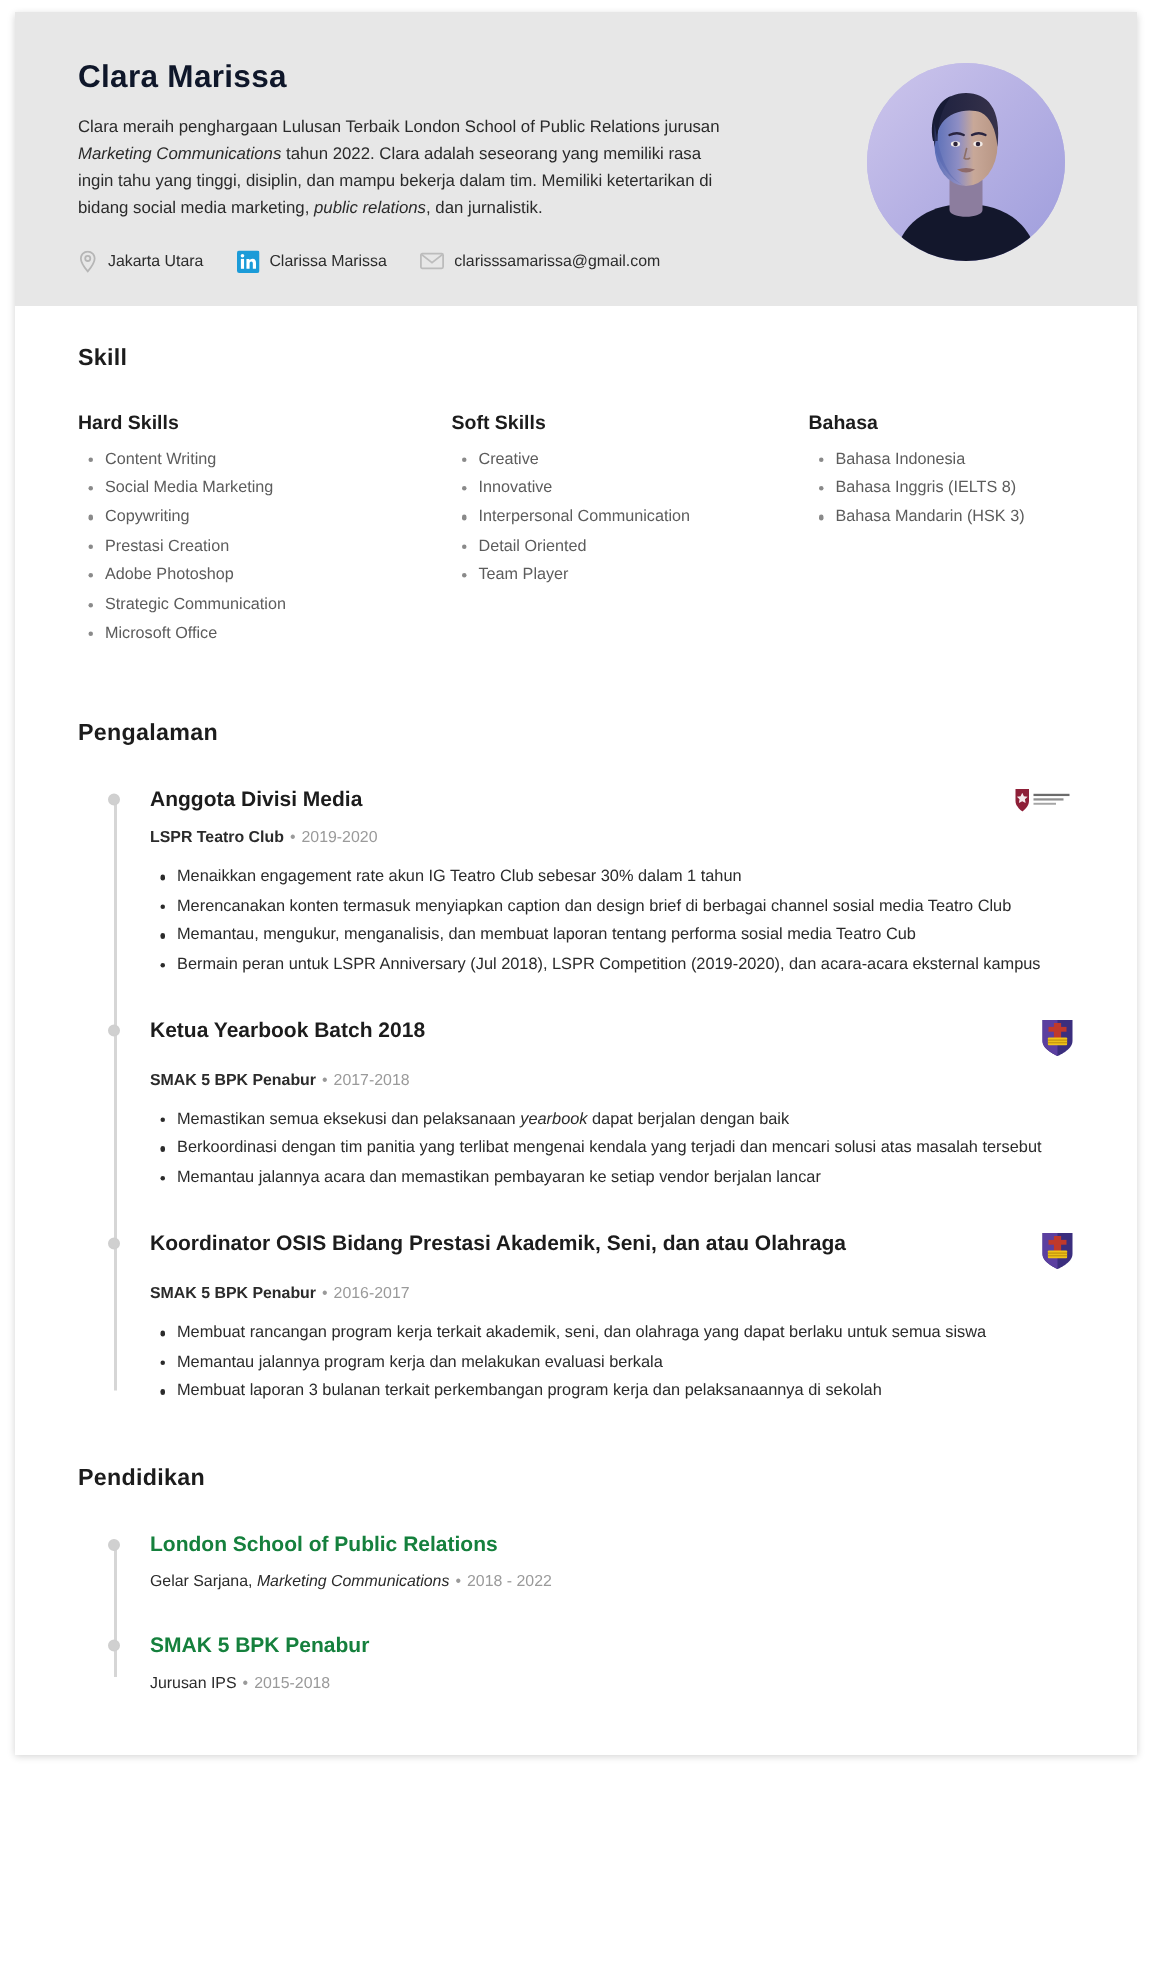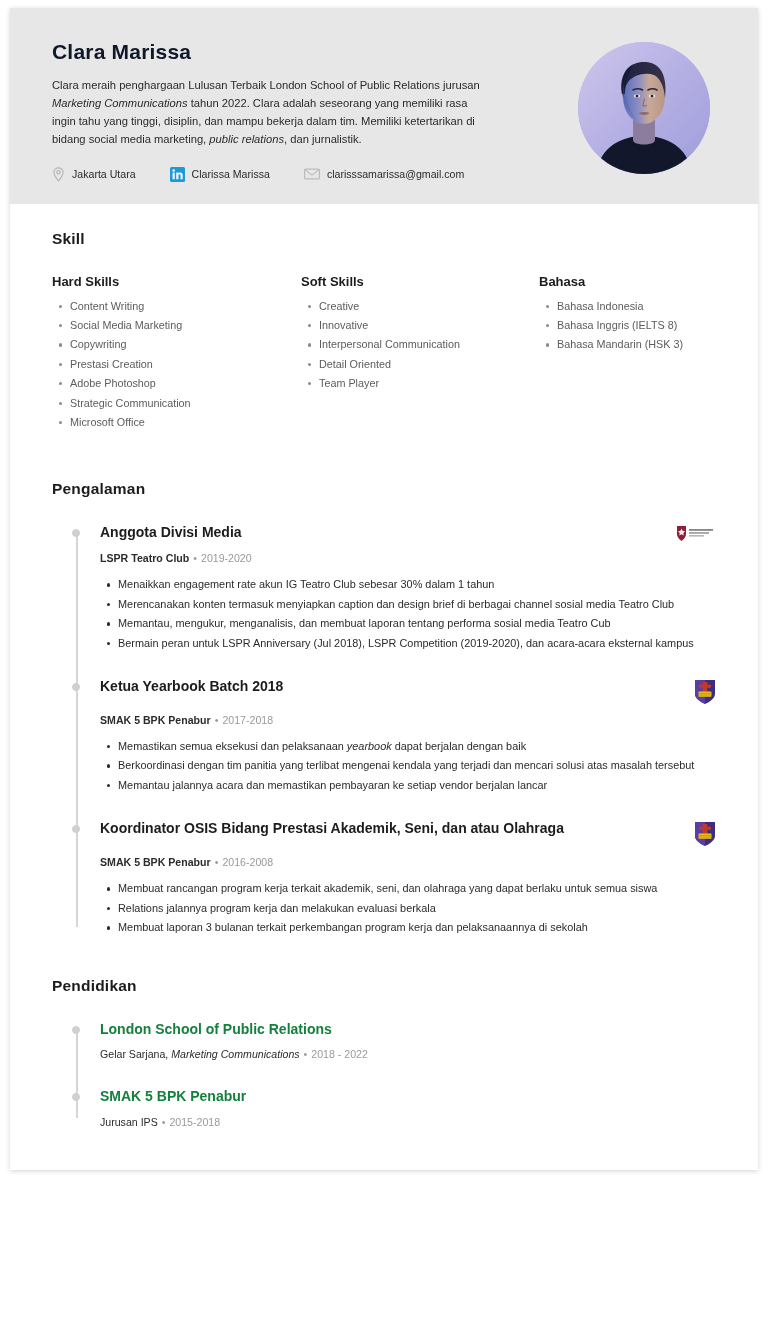--- a/index.html
+++ b/index.html
@@ -56,21 +56,21 @@
     margin: 0;
     max-width: 430px;
   }
   .summary i { font-style: italic; }
 
   .contacts {
     display: flex;
     align-items: center;
     margin-top: 18px;
     flex-wrap: wrap;
-    gap: 12px;
+    gap: 0;
   }
   .contact {
     display: flex;
     align-items: center;
     margin-right: 22px;
     font-size: 10.6px;
     color: #2b2b2b;
   }
   .contact .ci {
     display: inline-flex;
@@ -429,24 +429,24 @@
                     <path d="M1 1 h20 v14 c0 6 -10 10 -10 10 S1 21 1 15 Z" fill="#3b2e7e"></path>
                     <path d="M1 1 h10 v24 C5 22 1 19 1 15 Z" fill="#5b3fa0"></path>
                     <rect x="8.6" y="3" width="4.8" height="10" fill="#c0392b"></rect>
                     <rect x="5" y="5.6" width="12" height="3.2" fill="#c0392b"></rect>
                     <rect x="4.6" y="12.6" width="12.8" height="5.2" rx="0.6" fill="#f0c419"></rect>
                     <rect x="4.6" y="13.9" width="12.8" height="1" fill="#c99a10"></rect>
                     <rect x="4.6" y="15.6" width="12.8" height="1" fill="#c99a10"></rect>
                   </svg>
                 </div>
               </div>
-              <p class="entry-meta"><span class="org">SMAK 5 BPK Penabur</span><span class="sep">•</span><span class="dates">2016-2008</span></p>
+              <p class="entry-meta"><span class="org">SMAK 5 BPK Penabur</span><span class="sep">•</span><span class="dates">2016-2017</span></p>
               <ul>
                 <li>Membuat rancangan program kerja terkait akademik, seni, dan olahraga yang dapat berlaku untuk semua siswa</li>
-                <li>Relations jalannya program kerja dan melakukan evaluasi berkala</li>
+                <li>Memantau jalannya program kerja dan melakukan evaluasi berkala</li>
                 <li>Membuat laporan 3 bulanan terkait perkembangan program kerja dan pelaksanaannya di sekolah</li>
               </ul>
             </div>
           </div>
       </div>
     </div>
 
     <div class="section-block">
       <h2 class="section-title">Pendidikan</h2>
       <div class="timeline">

